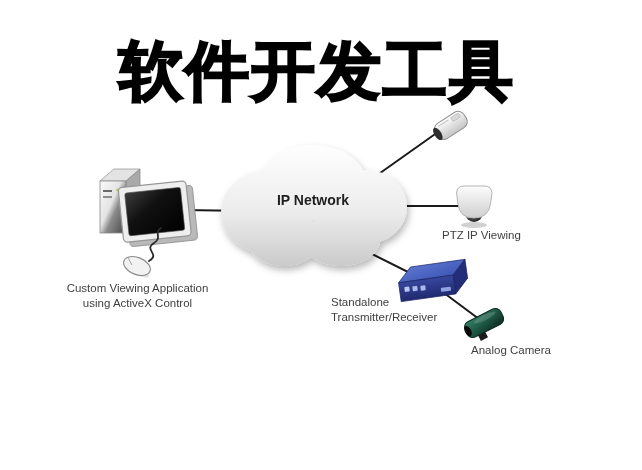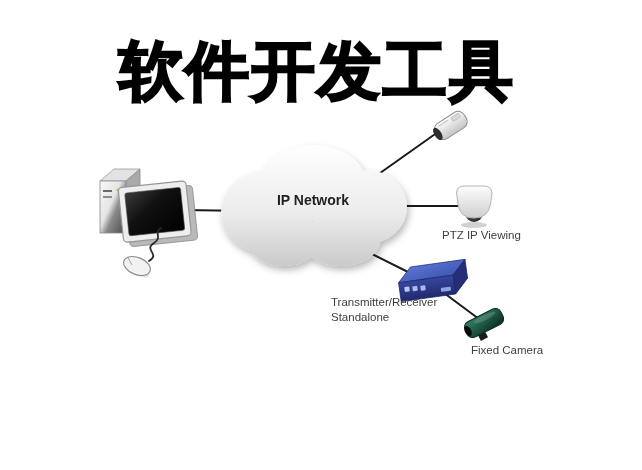--- a/index.html
+++ b/index.html
@@ -162,24 +162,28 @@
       <rect x="464" y="315" width="40" height="17" rx="6" fill="url(#greenGrad)" stroke="#0e2a20" stroke-width="1"></rect>
       <ellipse cx="466" cy="323.5" rx="3.2" ry="5.5" fill="#0a0a0a"></ellipse>
       <ellipse cx="487" cy="319" rx="12" ry="2.6" fill="rgba(255,255,255,0.16)"></ellipse>
     </g>
   </svg>
 
   <div id="title" class="abs">软件开发工具</div>
 
   <div id="cloud-label" class="abs">IP Network</div>
 
+  <div id="viewer-label" class="abs lbl">
+    <div>Custom Viewing Application</div>
+    <div>using ActiveX Control</div>
+  </div>
 
 
   <div id="ptz-camera-label" class="abs lbl">PTZ IP Viewing</div>
 
   <div id="transmitter-label" class="abs lbl">
+    <div>Standalone</div>
     <div>Transmitter/Receiver</div>
-    <div>Standalone</div>
   </div>
 
-  <div id="analog-camera-label" class="abs lbl">Fixed Camera</div>
+  <div id="analog-camera-label" class="abs lbl">Analog Camera</div>
 
 </div>
 
 </body></html>

